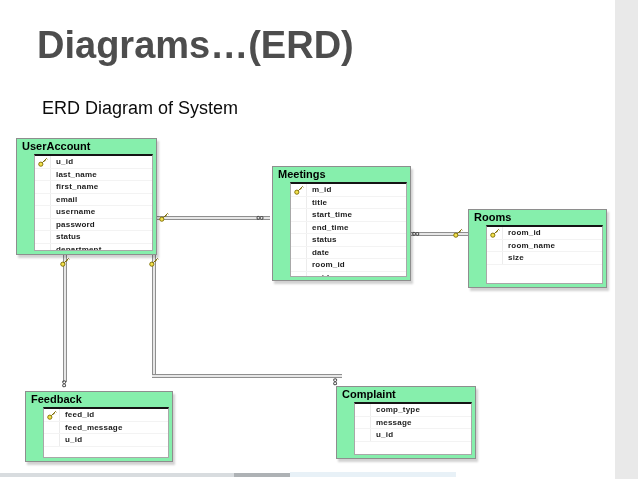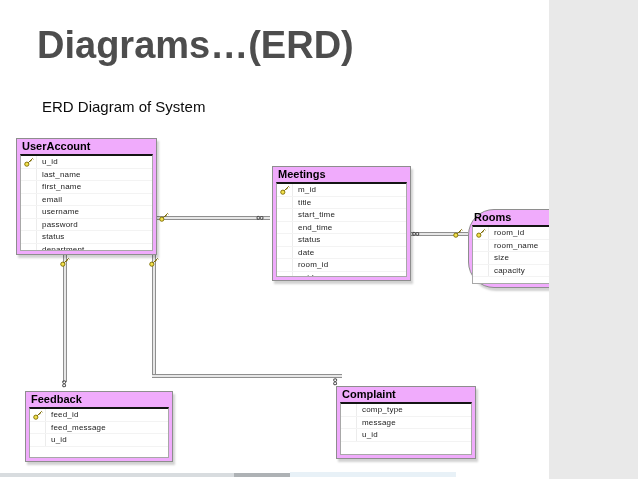--- a/index.html
+++ b/index.html
@@ -1,59 +1,60 @@
 <!DOCTYPE html>
 <html><head>
 <meta charset="utf-8">
 <style>
   html,body{margin:0;padding:0;background:#e9e9e9;}
   .slide{
-    position:relative;width:549px;height:479px;background:#ffffff;
+    position:relative;width:615px;height:479px;background:#ffffff;
     overflow:hidden;font-family:"Liberation Sans",sans-serif;
   }
   
   .slide-title{
     position:absolute;left:37px;top:25px;
     font-size:38px;font-weight:bold;color:#4d4d4d;letter-spacing:0;
     line-height:1.1;
   }
   .slide-subtitle{
     position:absolute;left:42px;top:98px;
-    font-size:15px;font-weight:500;color:#0b0b0b;
+    font-size:18px;font-weight:500;color:#0b0b0b;
   }
   
   .erd-table{
-    position:absolute;background:#f0abfc;border:1px solid #8e8e8e;
+    position:absolute;background:#86efac;border:1px solid #8e8e8e;
     box-shadow:2px 3px 2px rgba(0,0,0,0.18);
   }
   .tbl-header{
     height:14px;padding:1px 0 0 5px;font-size:11px;font-weight:bold;
     color:#000;white-space:nowrap;overflow:hidden;
   }
   .tbl-body{
-    margin:0 3px 3px 3px;background:#ffffff;
+    margin:0 3px 3px 17px;background:#ffffff;
     border:1px solid #a8a8a8;border-top:2px solid #141414;
     overflow:hidden;
+    font-weight:bold;
   }
   .trow{
     display:flex;align-items:center;height:11.5px;
     border-bottom:1px solid #f3f3f3;
     font-size:8px;color:#1c1c1c;letter-spacing:0.2px;
   }
   .pkcell{
     width:15px;align-self:stretch;flex:0 0 15px;
     border-right:1px solid #ececec;
     display:flex;align-items:center;justify-content:center;
   }
   .fname{padding-left:5px;white-space:nowrap;}
   #tbl-useraccount{left:16px;top:138px;width:139px;}
   #tbl-useraccount .tbl-body{height:94px;}
   #tbl-meetings{left:272px;top:166px;width:137px;}
   #tbl-meetings .tbl-body{height:92px;}
-  #tbl-rooms{left:468px;top:209px;width:137px;border-radius:26px;}
+  #tbl-rooms{left:468px;top:209px;width:137px;}
   #tbl-rooms .tbl-body{height:56px;}
   #tbl-feedback{left:25px;top:391px;width:146px;}
   #tbl-feedback .tbl-body{height:48px;}
   #tbl-complaint{left:336px;top:386px;width:138px;}
   #tbl-complaint .tbl-body{height:50px;}
   
   .conn{position:absolute;}
   .hline{
     position:absolute;height:2px;background:#e7e7e7;
     border-top:1px solid #8f8f8f;border-bottom:1px solid #8f8f8f;
@@ -236,24 +237,20 @@
           <span class="fname">room_id</span>
         </div>
         <div class="trow">
           <span class="pkcell"></span>
           <span class="fname">room_name</span>
         </div>
         <div class="trow">
           <span class="pkcell"></span>
           <span class="fname">size</span>
         </div>
-        <div class="trow">
-          <span class="pkcell"></span>
-          <span class="fname">capacity</span>
-        </div>
       </div>
   </div>
 
   <div class="erd-table" id="tbl-feedback">
     <div class="tbl-header">Feedback</div>
     <div class="tbl-body">
         <div class="trow">
           <span class="pkcell keyicon-cell">
             <svg width="10" height="10" viewBox="0 0 11 11" aria-hidden="true">
               <circle cx="3.1" cy="7.9" r="2.3" fill="#f2e14c" stroke="#7c6a00" stroke-width="1"></circle>

